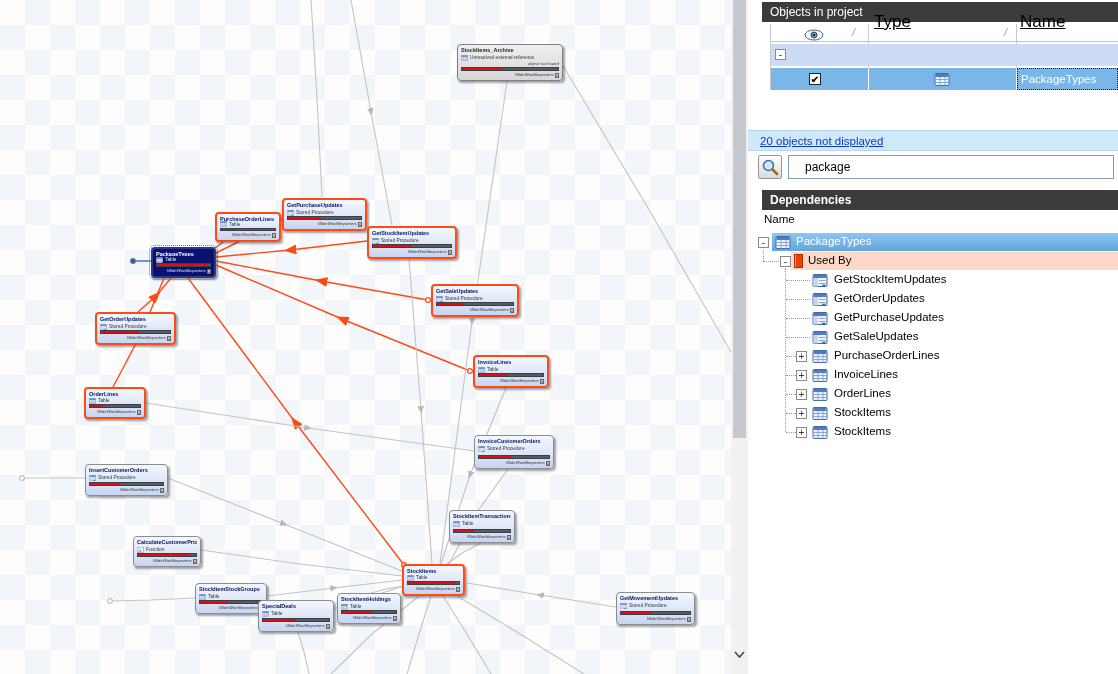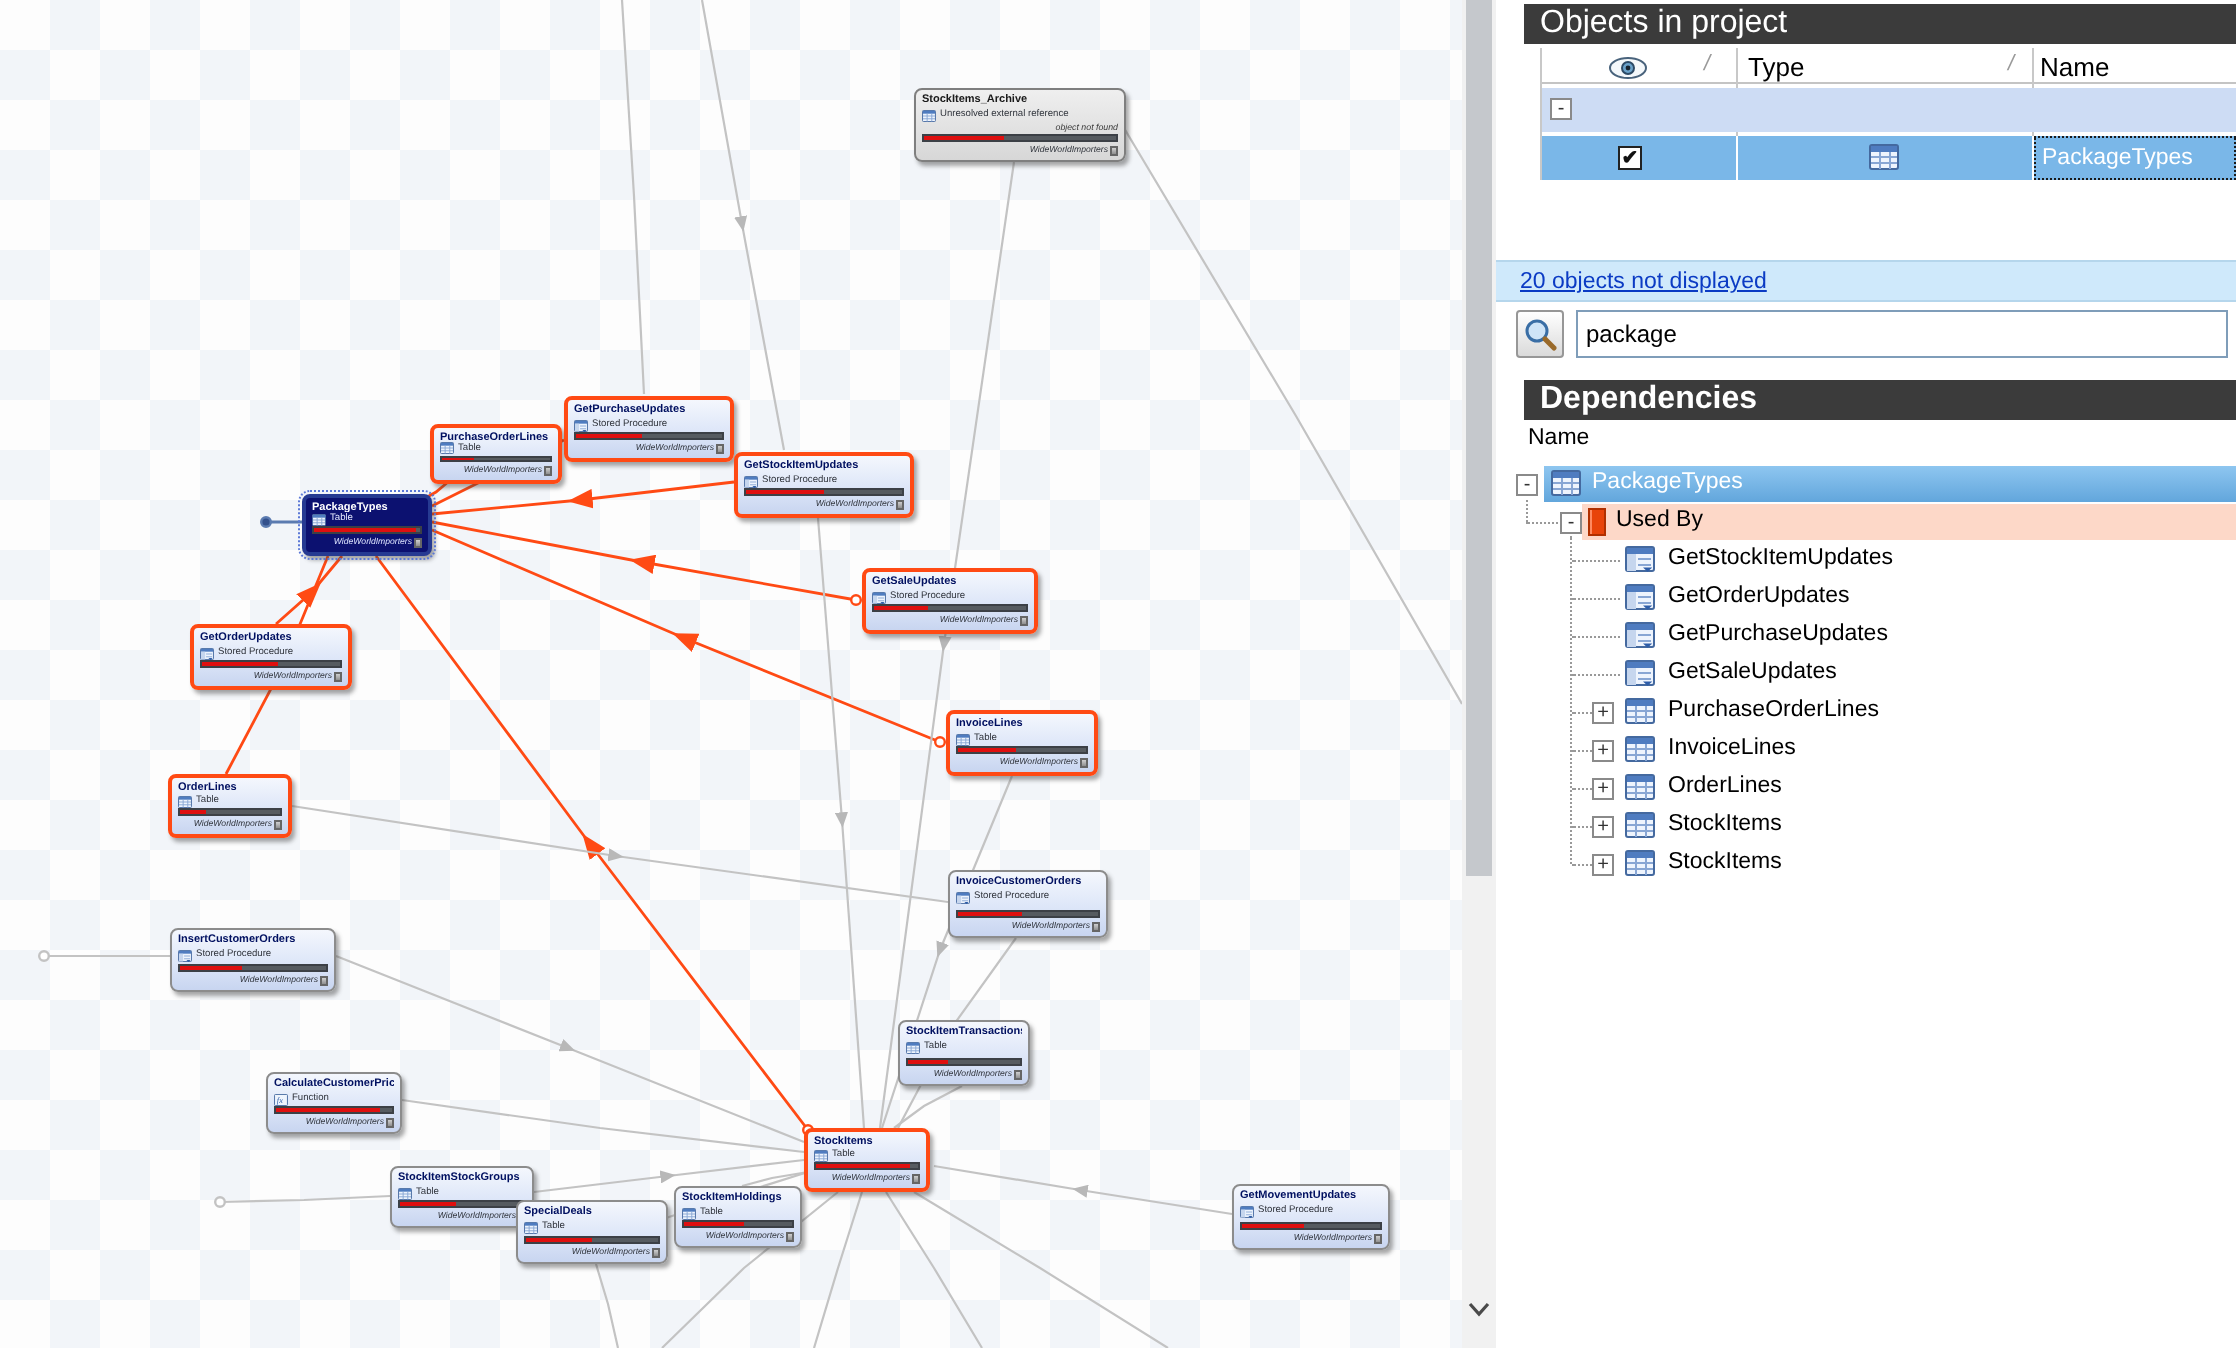--- a/index.html
+++ b/index.html
@@ -38,47 +38,47 @@
     border:0.5px solid #666;}
 
   
   #vscroll{position:absolute;left:731px;top:0;width:17px;height:674px;background:#f1f1f1;}
   #vthumb{position:absolute;left:2px;top:0;width:13px;height:438px;background:#c5c8cc;}
   #vchevron{position:absolute;left:3px;top:651px;}
 
   
   #panel{position:absolute;left:748px;top:0;width:370px;height:674px;background:#fff;}
   .hdrbar{position:absolute;left:14px;right:0;height:20px;background:#3b3b3b;color:#fff;
-    font-size:16px;line-height:20px;padding-left:8px;}
+    font-size:12px;line-height:20px;padding-left:8px;}
   #objects-hdr{top:2px;}
   #deps-hdr{top:190px;font-weight:bold;}
 
   
   #colheader{position:absolute;left:8px;right:0;top:24px;height:18px;border-bottom:1px solid #c4c4c4;}
   .vsep{position:absolute;top:24px;height:66px;width:1px;background:#c8c8c8;}
-  .colname{position:absolute;top:26px;font-size:13px;color:#000;}
+  .colname{position:absolute;top:12px;font-size:17px;color:#000;text-decoration:underline;}
   .sortmark{position:absolute;top:26px;font-size:11px;font-style:italic;color:#9a9a9a;}
   #grid-rowhdr-col{position:absolute;left:8px;top:24px;width:15px;height:66px;border-right:1px solid #c8c8c8;background:#fff;}
   #group-row{position:absolute;left:23px;right:0;top:44px;height:22px;background:#cddcf4;}
   #group-collapse{position:absolute;left:4px;top:5px;width:11px;height:11px;background:#fff;border:1px solid #8a8a8a;
     font-size:10px;line-height:9px;text-align:center;color:#333;}
   #sel-row{position:absolute;left:23px;right:0;top:68px;height:22px;background:#7ab7e8;}
   .selgap{position:absolute;top:0;height:22px;width:1px;background:#fff;}
   #sel-check{position:absolute;left:38px;top:5px;width:12px;height:12px;background:#fff;border:1px solid #222;
     font-size:10px;line-height:11px;text-align:center;color:#111;font-weight:bold;}
   #sel-typeicon{position:absolute;left:163px;top:4px;}
   #sel-name{position:absolute;left:246px;top:0;right:0;height:22px;border:1px dotted #1a1a1a;
     color:#fff;font-size:11.5px;line-height:20px;padding-left:3px;}
   #link-row{position:absolute;left:0;right:0;top:130px;height:21px;background:#cfe9fb;
     border-top:1px solid #b5d6ec;border-bottom:1px solid #b5d6ec;}
   #link-row a{font-size:11.5px;color:#0b3bc4;margin-left:12px;line-height:20px;display:inline-block;}
   #search-btn{position:absolute;left:10px;top:155px;width:24px;height:24px;border:1px solid #979797;border-radius:2px;
     background:linear-gradient(180deg,#ffffff,#dadada);display:flex;align-items:center;justify-content:center;}
   #search-input{position:absolute;left:40px;top:155px;width:326px;height:24px;border:1px solid #7f9db9;
-    font-family:"Liberation Sans",sans-serif;font-size:12px;padding:0 4px;color:#000;}
+    font-family:"Liberation Sans",sans-serif;font-size:12px;padding:0 16px;color:#000;}
 
   
   #deps-name{position:absolute;left:16px;top:213px;font-size:11.5px;color:#000;}
   .trow{position:absolute;left:0;right:0;height:19px;}
   .tband{position:absolute;top:0;height:18px;right:0;}
   .tband.selblue{background:linear-gradient(180deg,#8ec6f0,#62a6dc);}
   .tband.pink{background:#fdd8c8;}
   .ttext{position:absolute;top:2px;font-size:11.5px;color:#000;white-space:nowrap;}
   .ttext.white{color:#fff;}
   .expander{position:absolute;width:11px;height:11px;top:4px;background:#fff;border:1px solid #8a8a8a;

